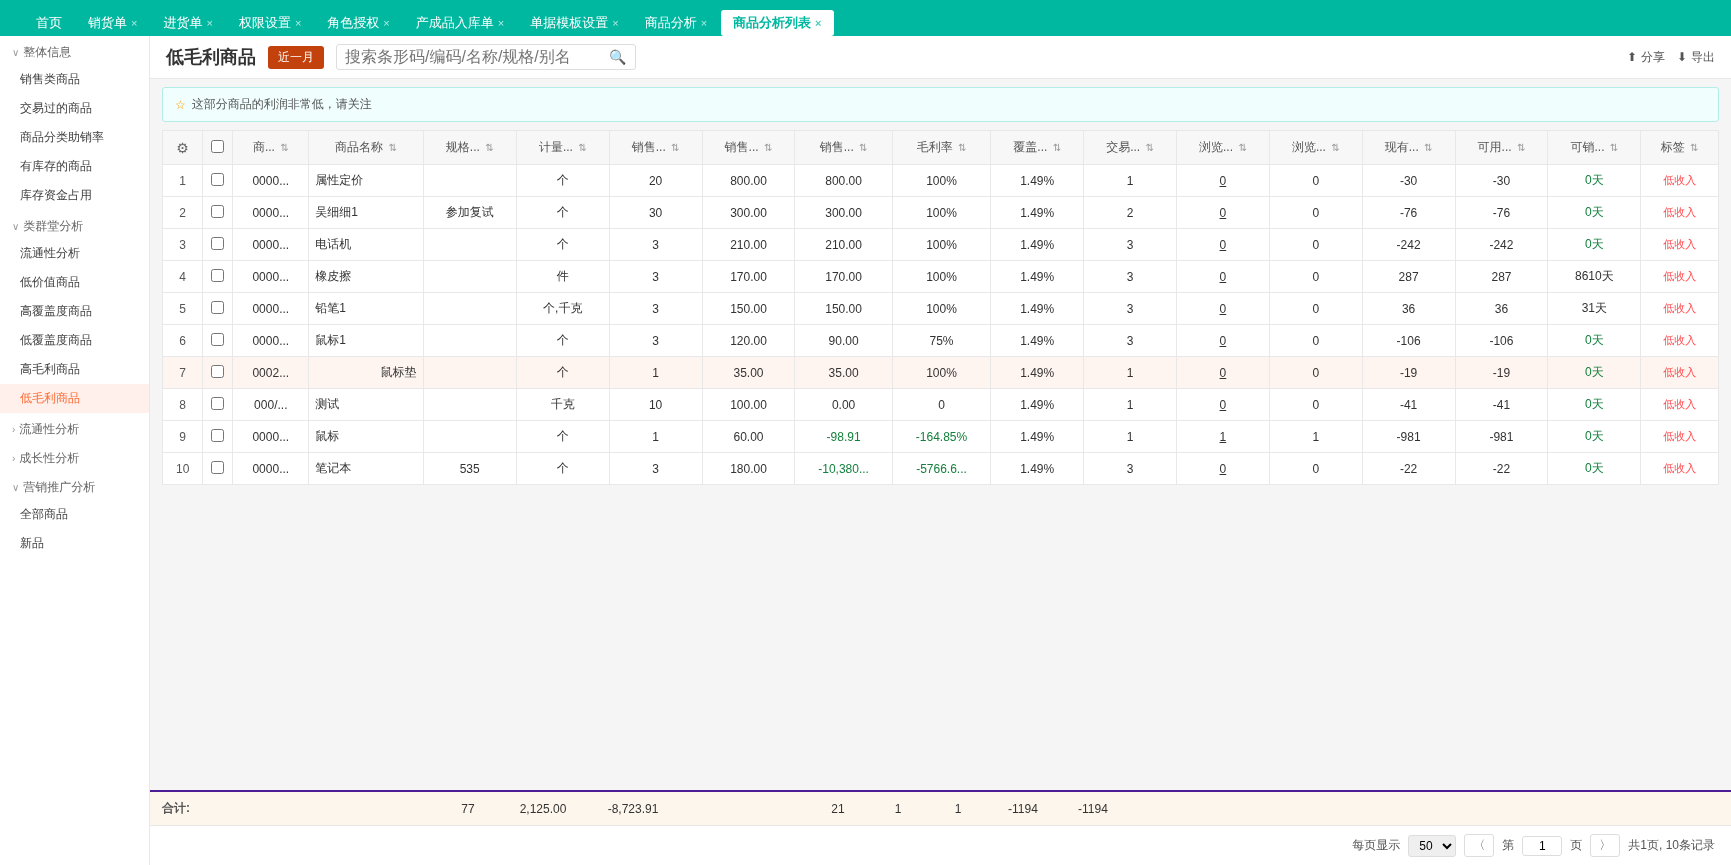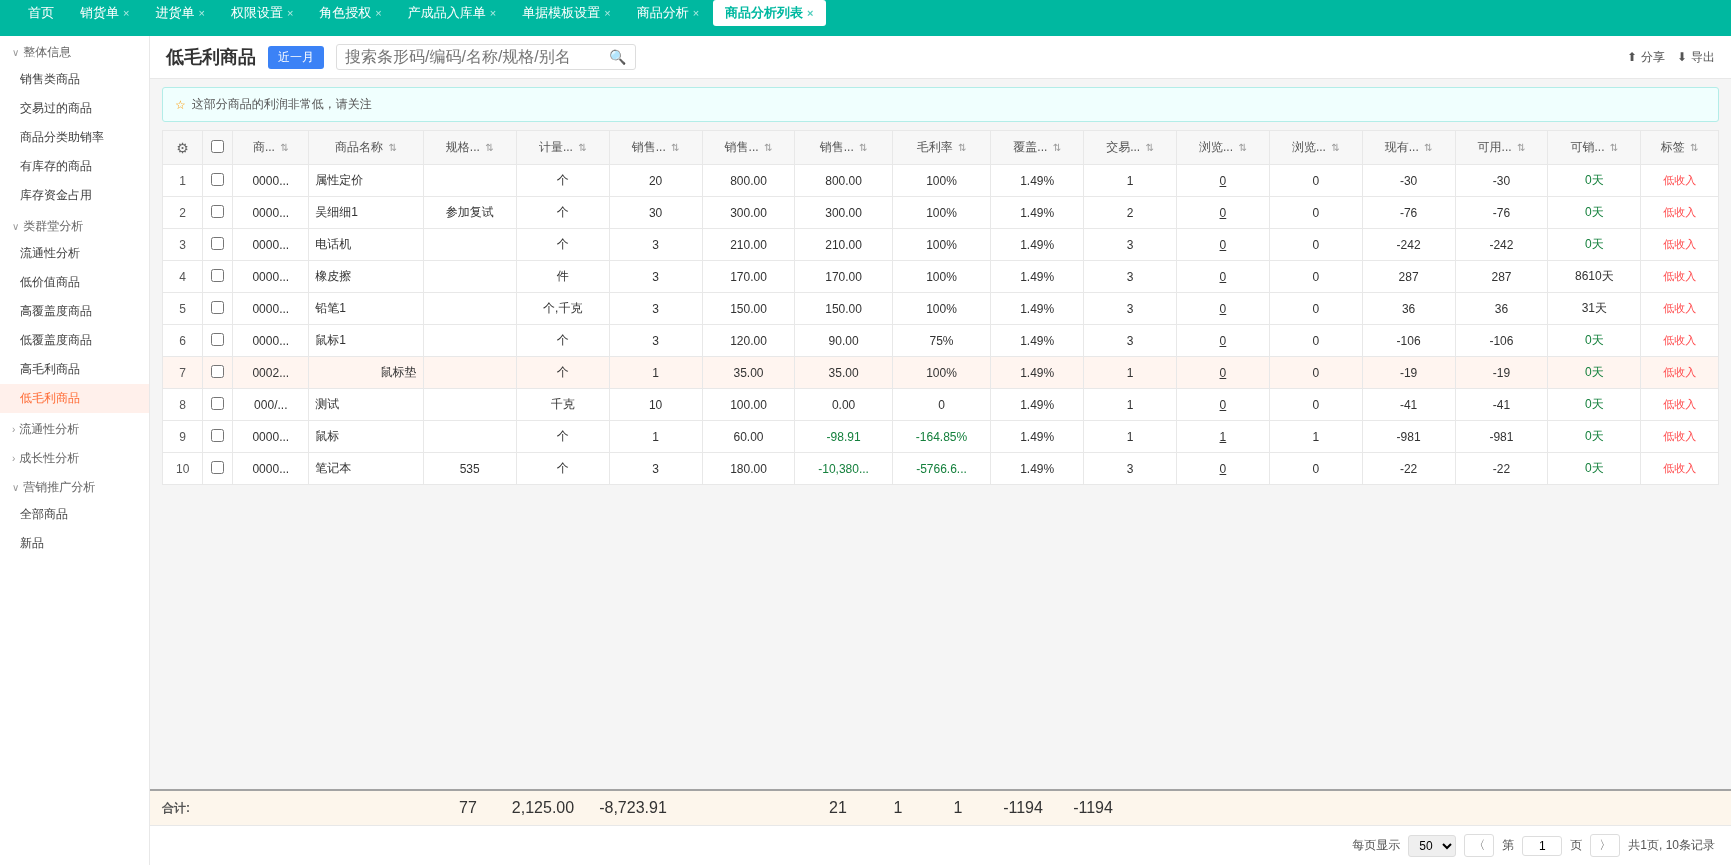--- a/index.html
+++ b/index.html
@@ -2,23 +2,23 @@
 <html><head>
   <meta charset="utf-8">
   <style>
     * { box-sizing: border-box; margin: 0; padding: 0; font-family: 'Microsoft YaHei', Arial, sans-serif; font-size: 12px; }
     body { background: #f5f5f5; overflow: hidden; }
 
     
     .top-nav {
       background: #00b8a0;
       display: flex;
-      align-items: flex-start;
+      align-items: flex-end;
       height: 36px;
-      padding: 0 16px;
+      padding: 0 24px;
       gap: 2px;
     }
     .top-nav .nav-item {
       color: #fff;
       padding: 4px 12px;
       cursor: pointer;
       border-radius: 3px;
       white-space: nowrap;
       font-size: 13px;
     }
@@ -70,21 +70,21 @@
       align-items: center;
       gap: 12px;
       border-bottom: 1px solid #e8e8e8;
     }
     .page-title {
       font-size: 18px;
       font-weight: bold;
       color: #333;
     }
     .period-btn {
-      background: #3b82f6;
+      background: #c2410c;
       color: #fff;
       border: none;
       border-radius: 3px;
       padding: 3px 10px;
       cursor: pointer;
       font-size: 12px;
     }
     .search-box {
       flex: 1;
       display: flex;
@@ -169,35 +169,35 @@
     }
     .num-red { color: #15803d; }
     .underline { text-decoration: underline; cursor: pointer; }
     .row-num { color: #555; }
     .checkbox-cell { width: 30px; }
     input[type="checkbox"] { cursor: pointer; }
 
     
     .table-footer {
       background: #fdf6ec;
-      border-top: 2px solid #a3a3a3;
+      border-top: 2px solid #4c1d95;
       padding: 8px 12px;
       display: flex;
       align-items: center;
     }
     .footer-label { color: #555; font-weight: bold; margin-right: 8px; }
     .footer-cells {
       display: flex;
       flex: 1;
     }
     .footer-cell {
       text-align: center;
       padding: 0 6px;
       color: #333;
-      font-size: 16px;
+      font-size: 12px;
     }
 
     
     .pagination-bar {
       background: #fff;
       border-top: 1px solid #e8e8e8;
       padding: 8px 16px;
       display: flex;
       align-items: center;
       justify-content: flex-end;

